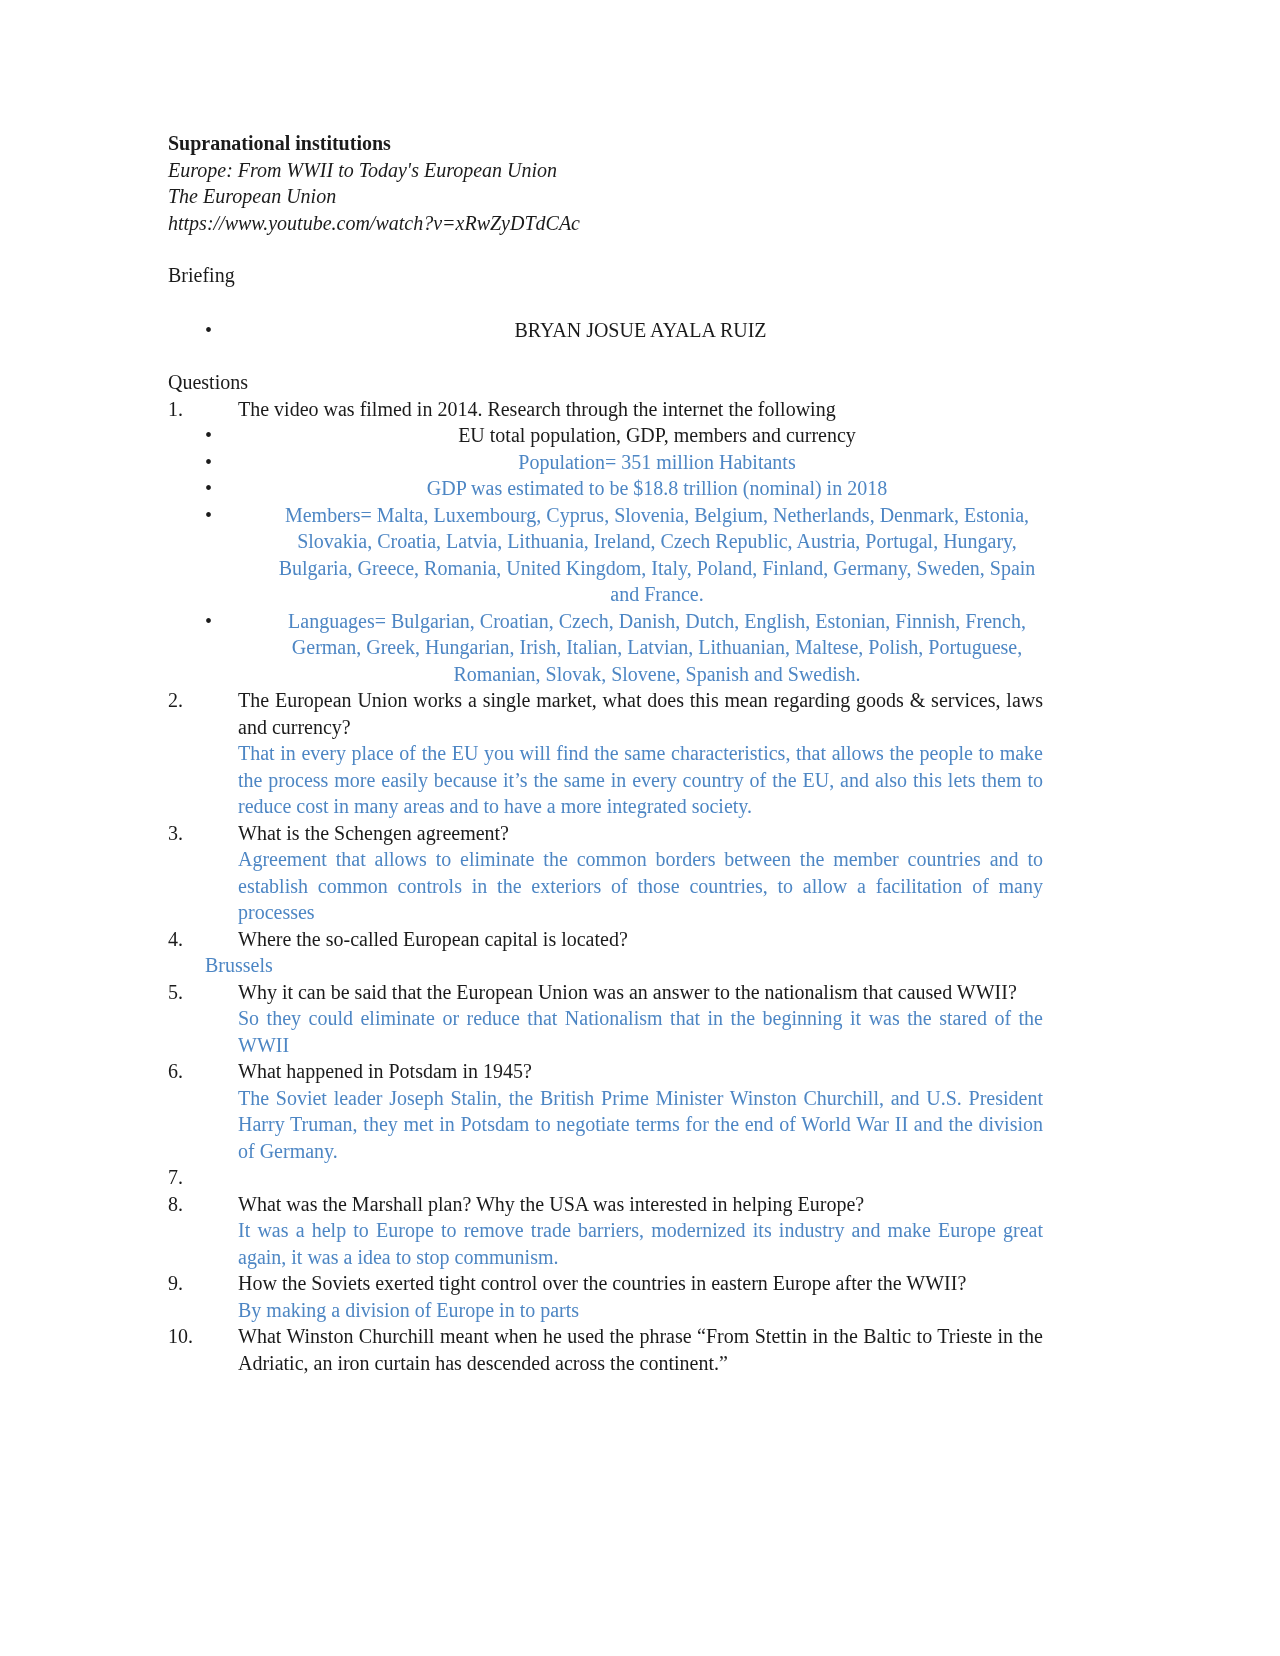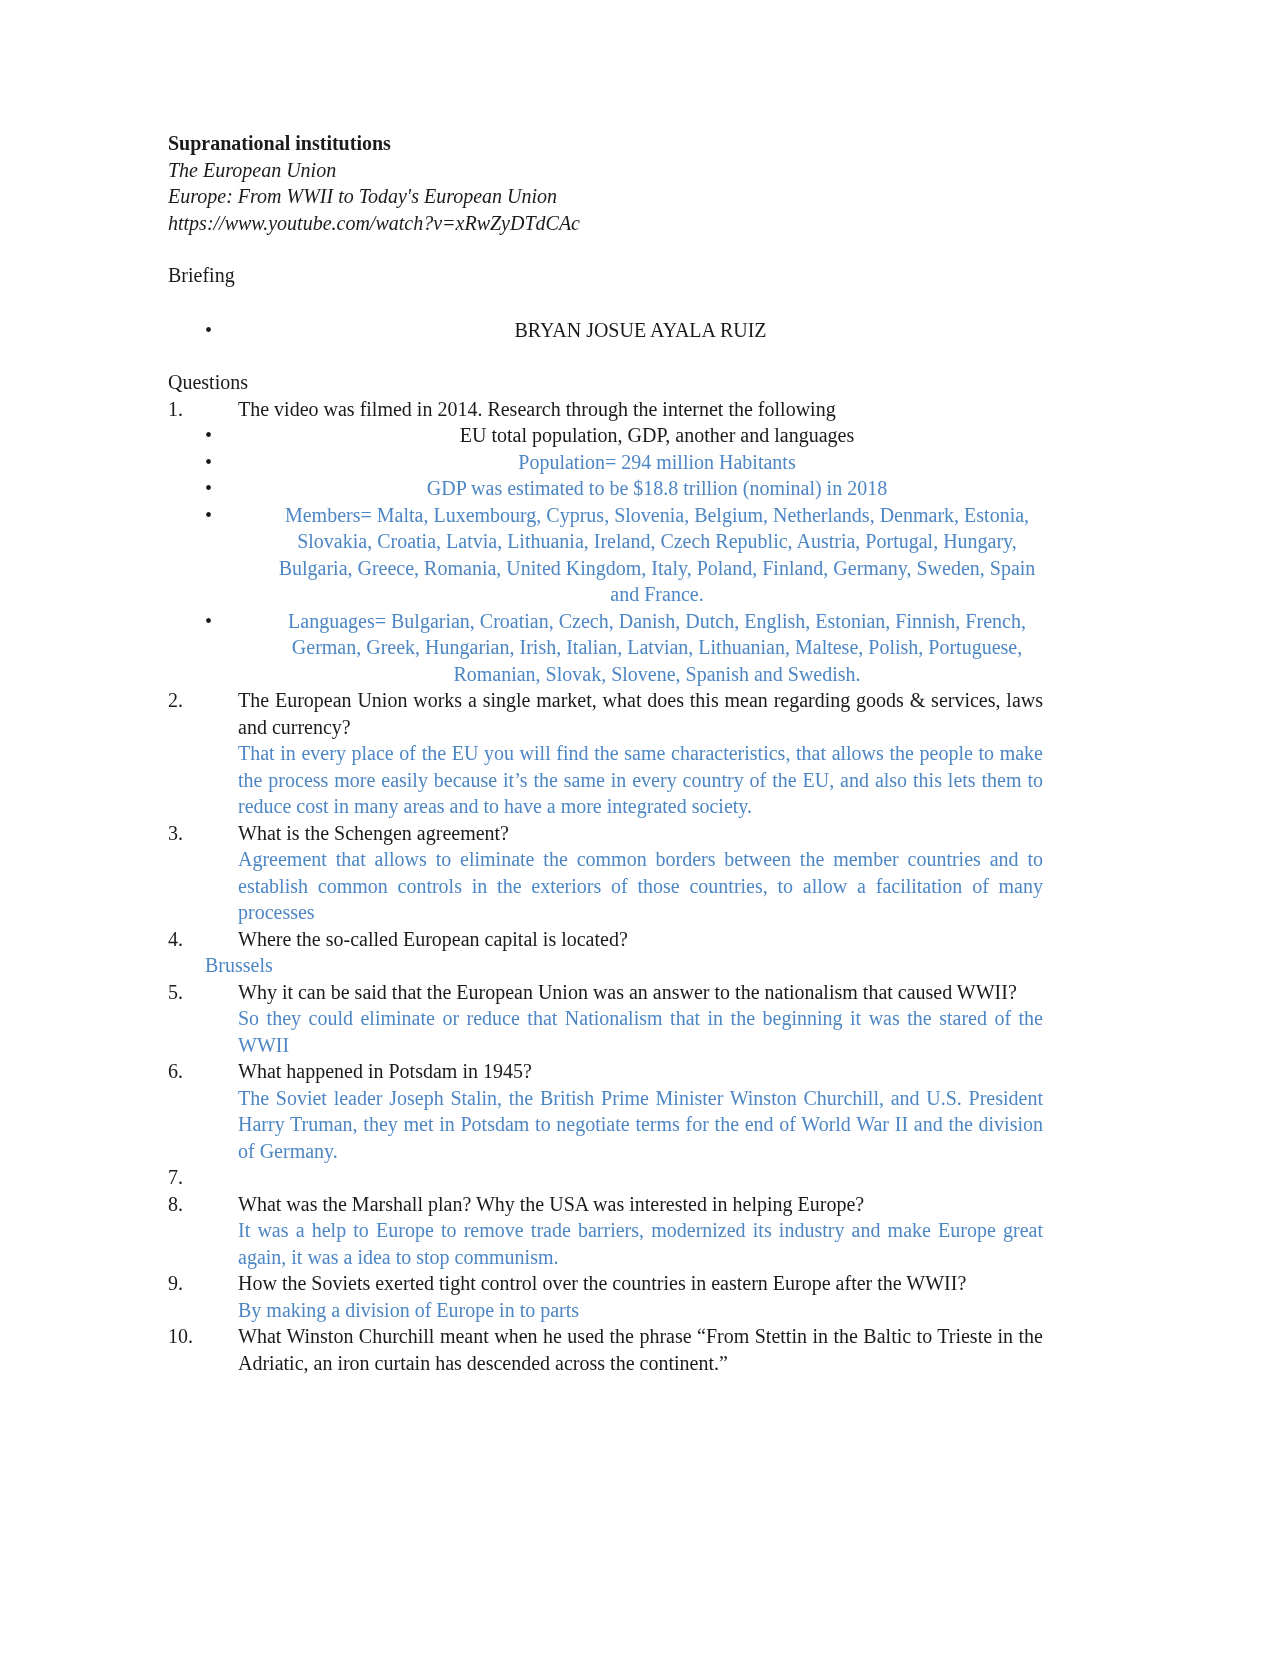--- a/index.html
+++ b/index.html
@@ -38,22 +38,22 @@
   .btext { flex: 1 1 auto; min-width: 0; text-align: center; }
 
   .indent-1 { margin-left: 37px; } 
 </style>
 </head>
 <body>
 
 <div class="page">
 
   <p class="bold">Supranational institutions</p>
+  <p class="italic">Europe: From WWII to Today's European Union</p>
   <p class="italic">The European Union</p>
-  <p class="italic">Europe: From WWII to Today's European Union</p>
   <p class="italic">https://www.youtube.com/watch?v=xRwZyDTdCAc</p>
 
   <div class="sp"></div>
 
   <p>Briefing</p>
 
   <div class="sp-lg"></div>
 
   <div class="indent-1 brow">
     <div class="bglyph">•</div>
@@ -63,25 +63,25 @@
   <div class="sp"></div>
 
   <p>Questions</p>
 
   <div class="qrow">
     <div class="qnum">1.</div>
     <div class="qbody">
       <div class="qtext just">The video was filmed in 2014. Research through the internet the following</div>
       <div class="brow">
         <div class="bglyph">•</div>
-        <div class="btext just">EU total population, GDP, another and languages</div>
+        <div class="btext just">EU total population, GDP, members and currency</div>
       </div>
       <div class="brow">
         <div class="bglyph">•</div>
-        <div class="btext blue just">Population= 294 million Habitants</div>
+        <div class="btext blue just">Population= 351 million Habitants</div>
       </div>
       <div class="brow">
         <div class="bglyph">•</div>
         <div class="btext blue just">GDP was estimated to be $18.8 trillion (nominal) in 2018</div>
       </div>
       <div class="brow">
         <div class="bglyph">•</div>
         <div class="btext blue just"><span>Members= </span><span class="sans">Malta, Luxembourg, Cyprus, Slovenia, Belgium, Netherlands, Denmark, Estonia, Slovakia, Croatia, Latvia, Lithuania, Ireland, Czech Republic, Austria, Portugal, Hungary, Bulgaria, Greece, Romania, United Kingdom, Italy, Poland, Finland, Germany, Sweden, Spain and France.</span></div>
       </div>
       <div class="brow">

